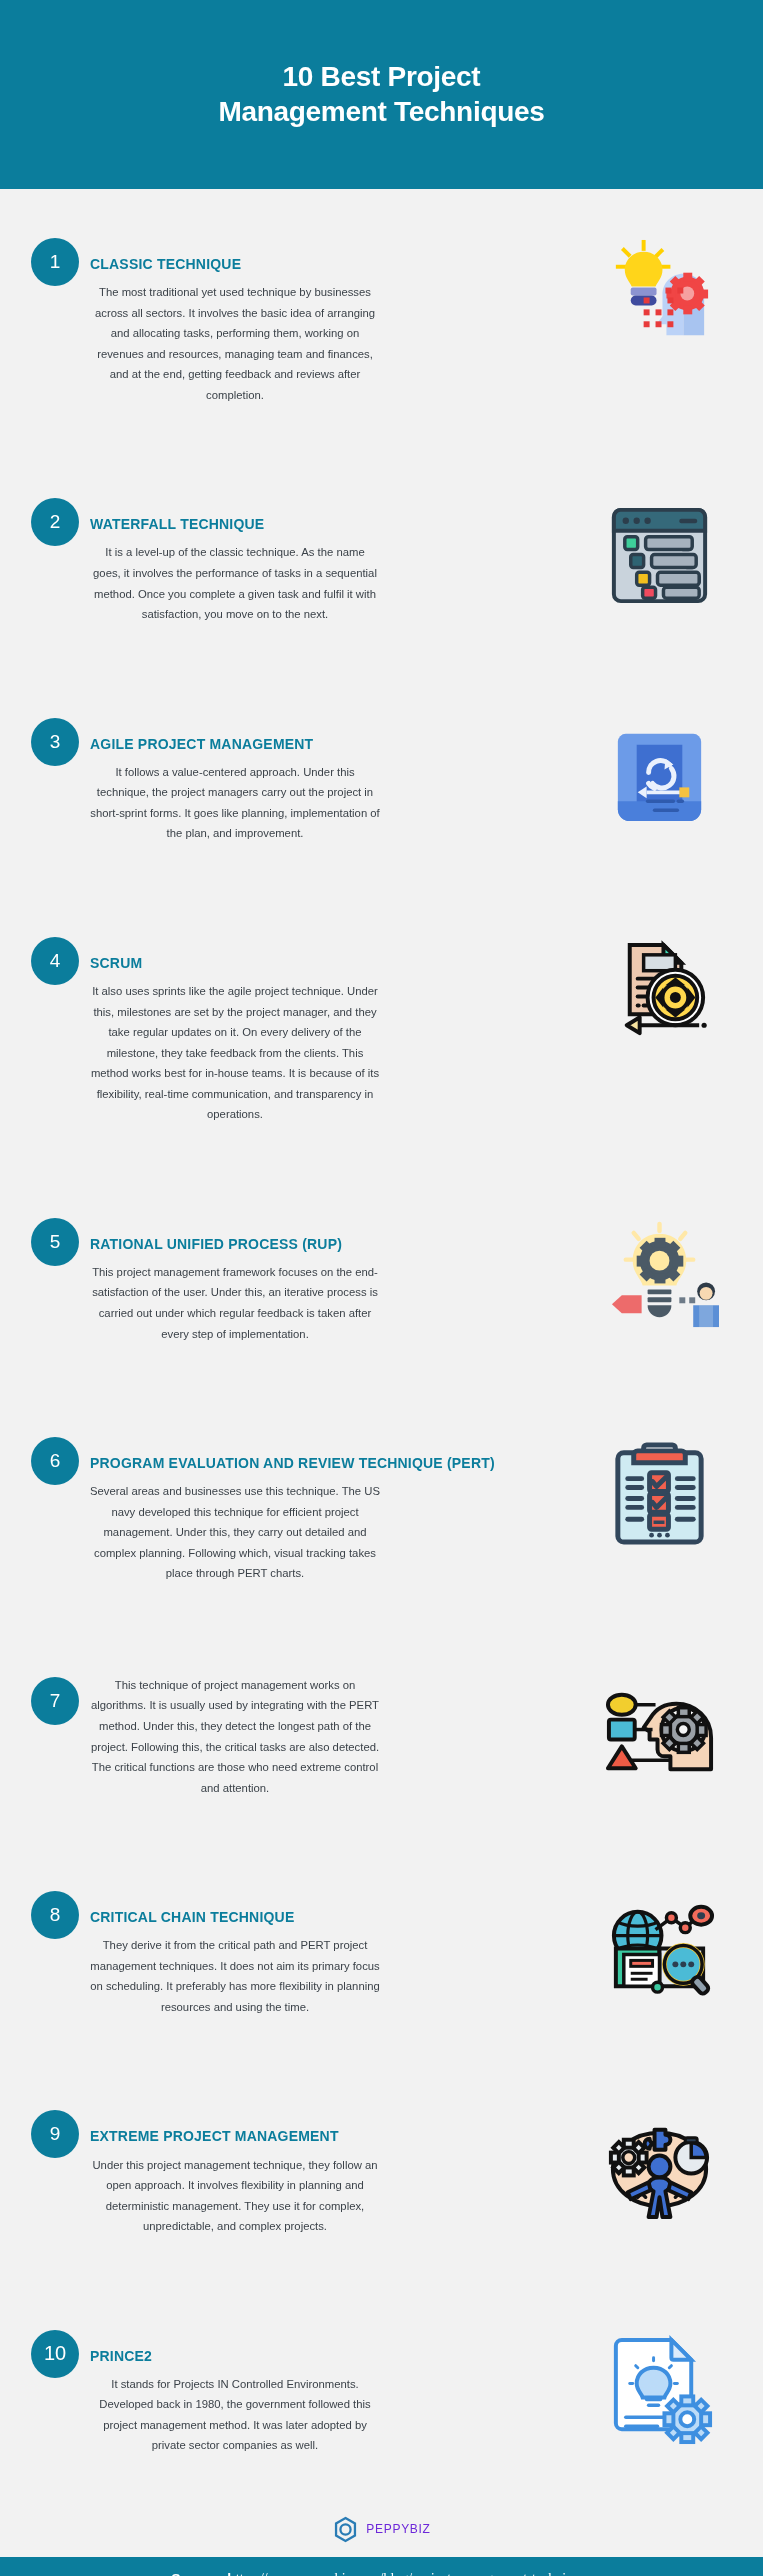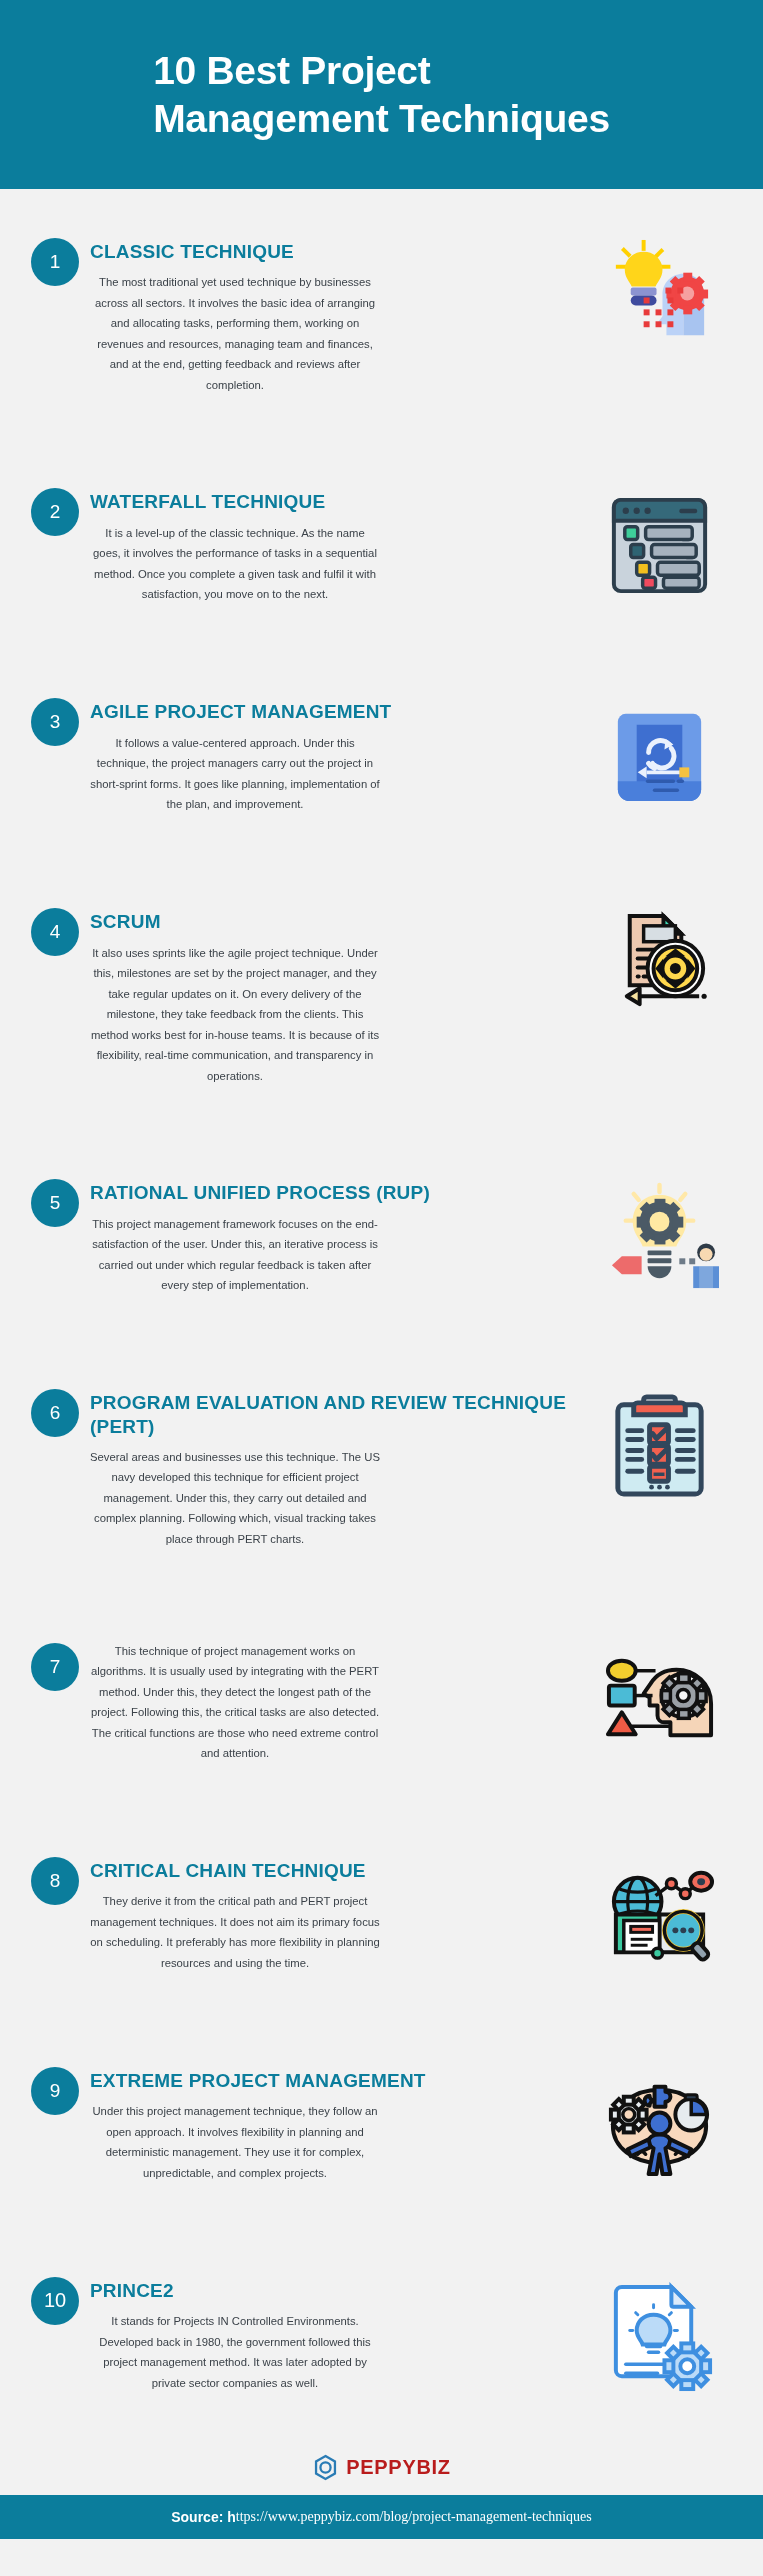--- a/index.html
+++ b/index.html
@@ -17,23 +17,24 @@
   .header {
     background:#0B7D9C;
     height:189px;
     display:flex; flex-direction:column;
     align-items:center; justify-content:center;
     padding:0 40px;
   }
   .header h1 {
     color:#ffffff;
     font-family:"Liberation Sans", sans-serif;
-    font-size:39px;
+    font-size:28px;
     font-weight:bold;
     line-height:1.22;
+    text-align:center;
     letter-spacing:-0.3px;
   }
   .header .line2 { display:block; }
 
   
   .content { padding:0; }
   .section {
     position:relative;
     display:flex;
     align-items:flex-start;
@@ -46,25 +47,25 @@
     color:#ffffff;
     display:flex; align-items:center; justify-content:center;
     font-size:19px; font-weight:normal;
     font-family:"Liberation Sans", sans-serif;
     margin-left:7px;
   }
   .badge.ten { font-size:20px; }
   .text-col { flex:1 1 auto; padding-right:8px; }
   .sec-title {
     color:#0B7D9C;
-    font-size:19px;
+    font-size:14px;
     font-weight:bold;
     letter-spacing:0.2px;
     line-height:1.22;
-    margin-top:4px;
+    margin-top:20px;
     margin-bottom:9px;
     text-transform:uppercase;
   }
   .sec-body {
     color:#3b4249;
     font-size:11.3px;
     line-height:1.82;
     max-width:290px;
     font-family:"Liberation Sans", sans-serif;
     text-align:center;
@@ -78,21 +79,21 @@
   .icon-box svg { display:block; width:100%; height:100%; }
 
   
   .brand {
     display:flex; align-items:center; justify-content:center;
     gap:7px;
     padding:16px 0 14px 0;
   }
   .brand-mark { width:27px; height:27px; }
   .brand-name {
-    color:#b91c1c; font-size:20px; font-weight:bold;
+    color:#6d28d9; font-size:12px; font-weight:normal;
     letter-spacing:0.7px;
   }
   .source-bar {
     background:#0B7D9C;
     height:44px;
     display:flex; align-items:center; justify-content:center;
     color:#ffffff;
     font-size:14px;
   }
   .source-bar .lbl { font-weight:bold; }

